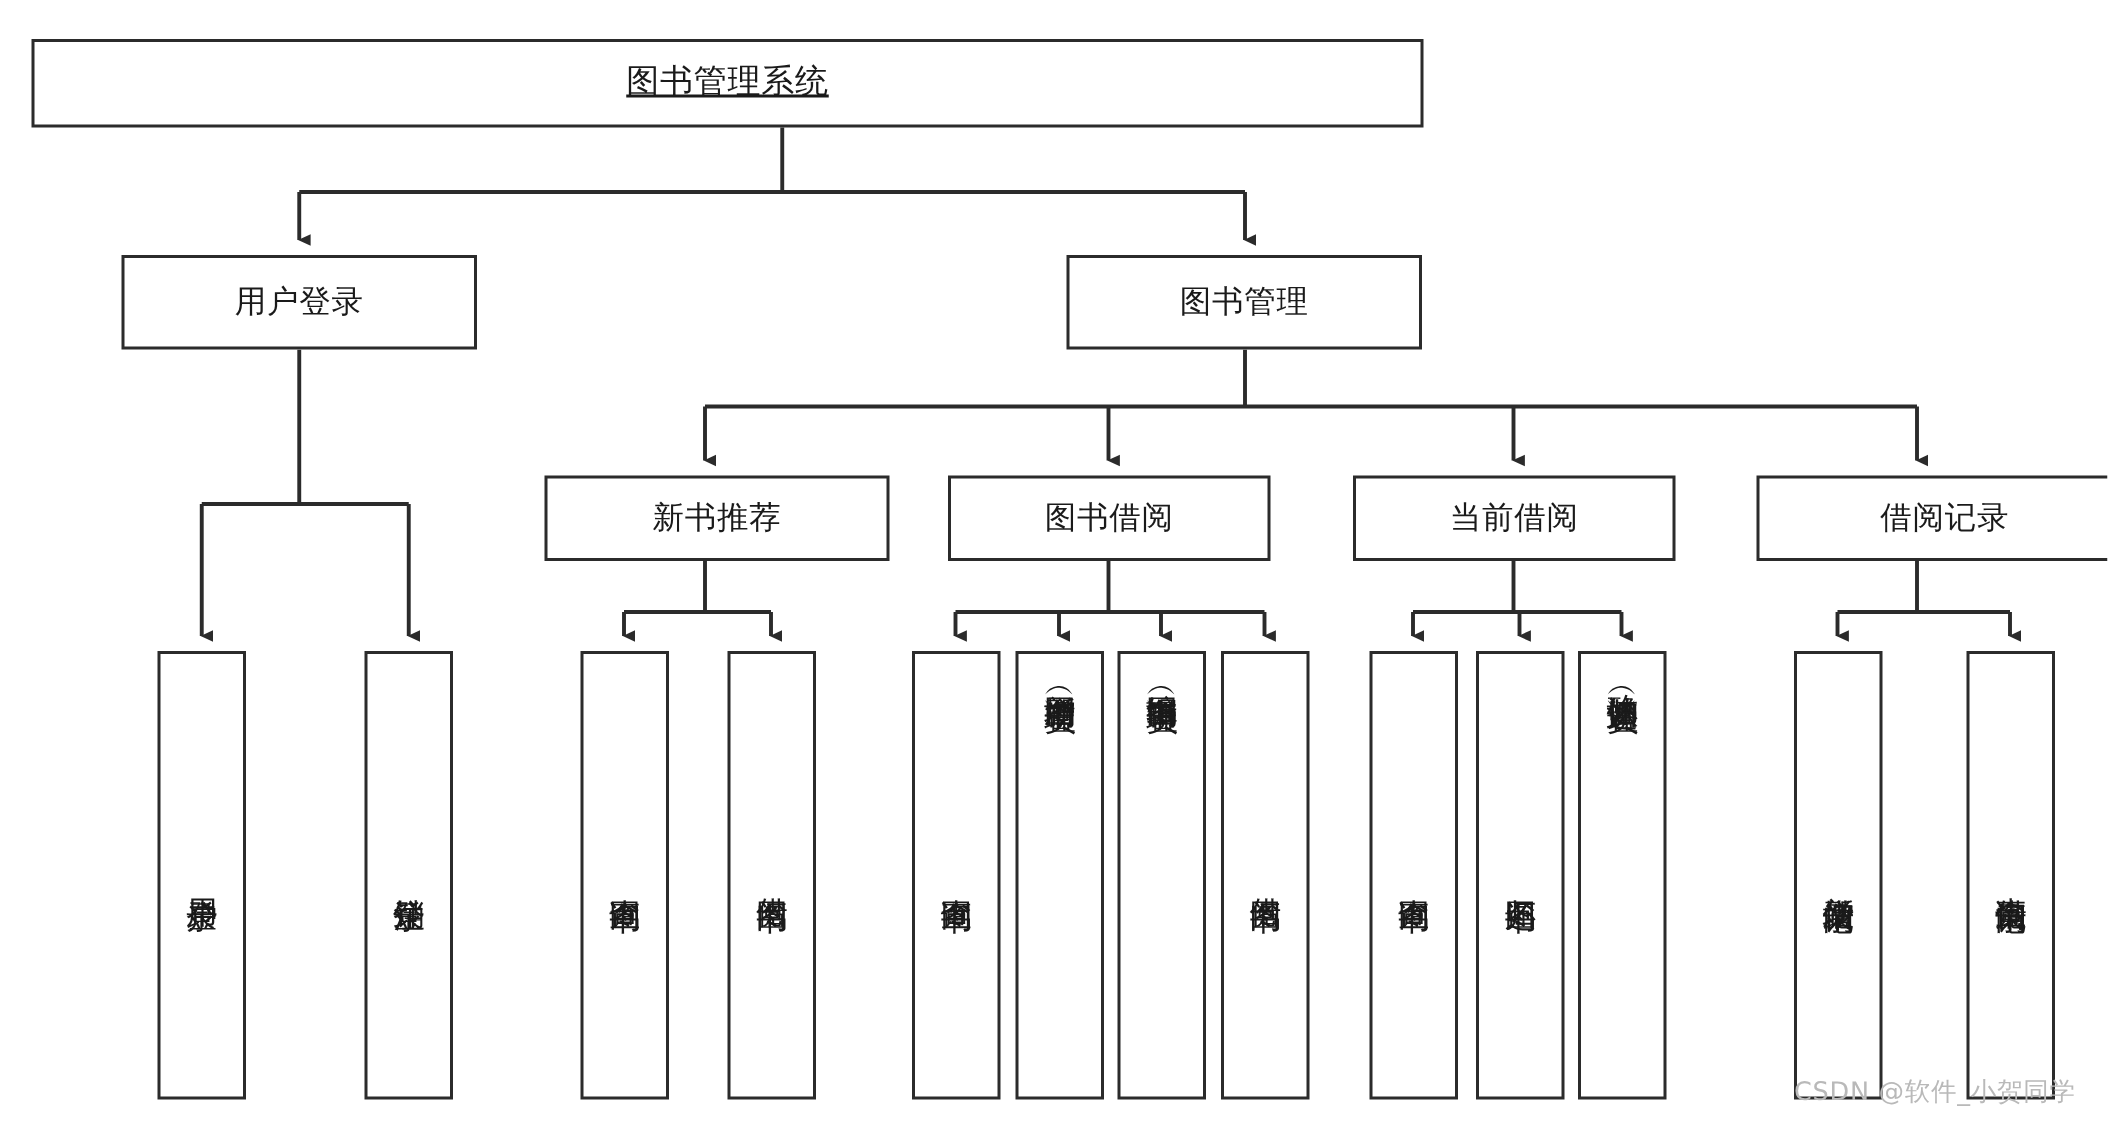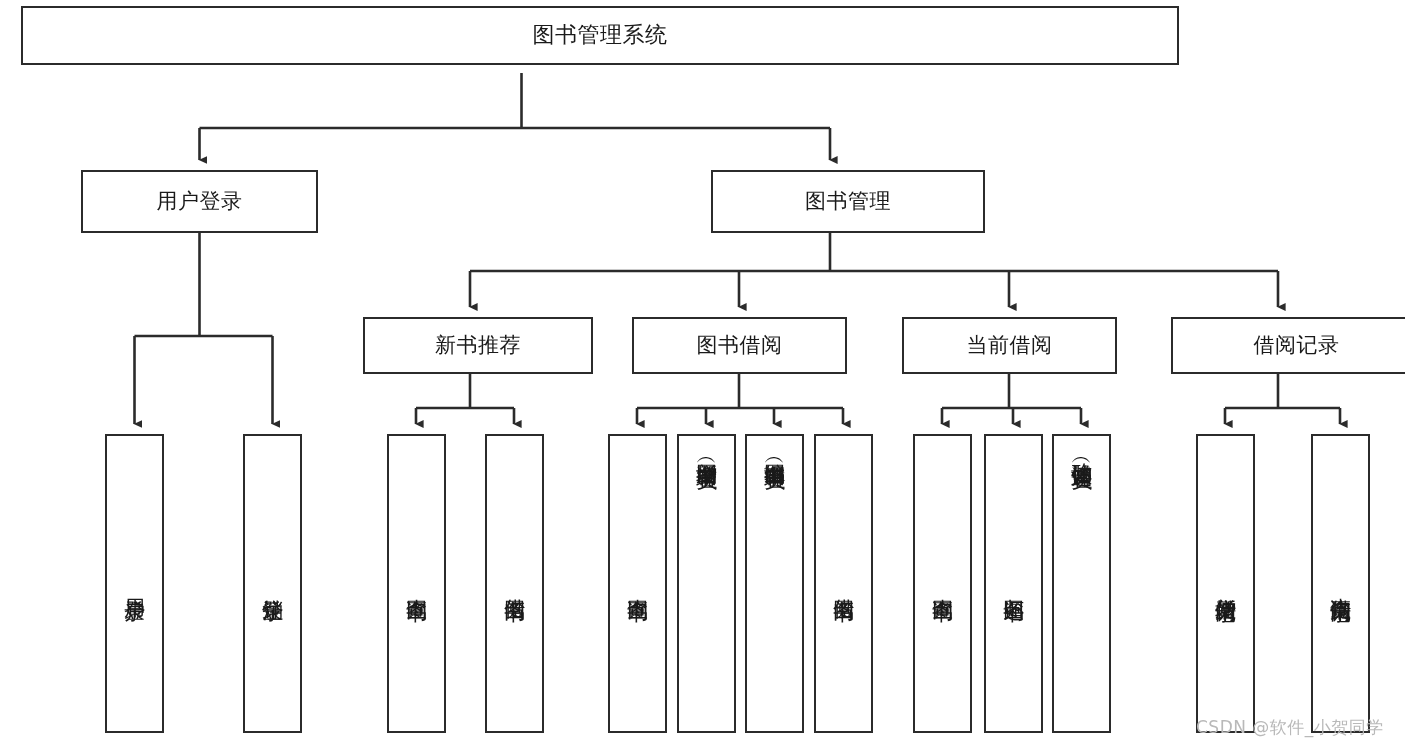--- a/index.html
+++ b/index.html
@@ -128,29 +128,29 @@
       <path d="M 1013 408 L 1013 424" marker-end="url(#arrowhead)"></path>
       <path d="M 1081 408 L 1081 424" marker-end="url(#arrowhead)"></path>
 
       <path d="M 1278 374 L 1278 408"></path>
       <path d="M 1225 408 L 1340 408"></path>
       <path d="M 1225 408 L 1225 424" marker-end="url(#arrowhead)"></path>
       <path d="M 1340 408 L 1340 424" marker-end="url(#arrowhead)"></path>
     </g>
   </svg>
 
-  <div class="node horiz root" style="left:21px; top:6px; width:1158px; height:59px;">
+  <div class="node horiz root" style="left:21px; top:26px; width:928px; height:59px;text-decoration:underline;">
     <span class="node-label">图书管理系统</span>
   </div>
 
   <div class="node horiz" style="left:81px; top:170px; width:237px; height:63px;">
     <span class="node-label">用户登录</span>
   </div>
 
-  <div class="node horiz" style="left:711px; top:170px; width:274px; height:63px;">
+  <div class="node horiz" style="left:711px; top:170px; width:237px; height:63px;">
     <span class="node-label">图书管理</span>
   </div>
 
   <div class="node horiz" style="left:363px; top:317px; width:230px; height:57px;">
     <span class="node-label">新书推荐</span>
   </div>
 
   <div class="node horiz" style="left:632px; top:317px; width:215px; height:57px;">
     <span class="node-label">图书借阅</span>
   </div>

